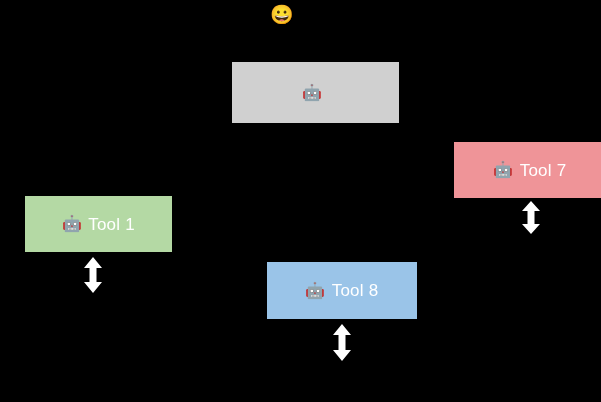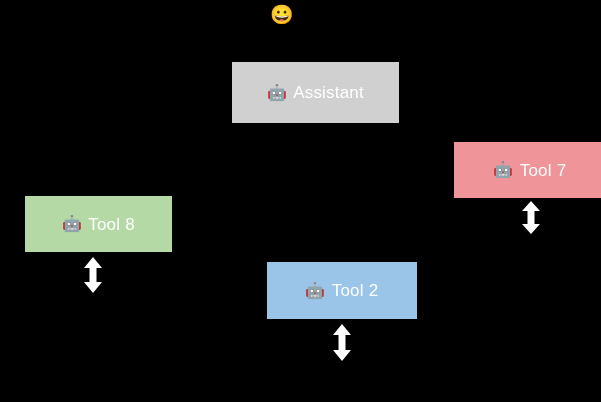--- a/index.html
+++ b/index.html
@@ -102,31 +102,30 @@
 </style>
 </head>
 <body>
 
 <div id="canvas">
 
   <div class="user-emoji">😀</div>
 
   <div class="node" id="node-assistant">
     <span class="node-icon">🤖</span>
-    <span class="node-label">Assistant</span>
   </div>
 
   <div class="node" id="node-tool1">
     <span class="node-icon">🤖</span>
-    <span class="node-label">Tool 8</span>
+    <span class="node-label">Tool 1</span>
   </div>
 
   <div class="node" id="node-tool2">
     <span class="node-icon">🤖</span>
-    <span class="node-label">Tool 2</span>
+    <span class="node-label">Tool 8</span>
   </div>
 
   <div class="node" id="node-tool3">
     <span class="node-icon">🤖</span>
     <span class="node-label">Tool 7</span>
   </div>
 
   <svg class="biarrow" id="arrow-tool1" viewBox="0 0 24 36">
     <polygon points="12,0 21,11 15.5,11 15.5,25 21,25 12,36 3,25 8.5,25 8.5,11 3,11" fill="#ffffff"></polygon>
   </svg>

